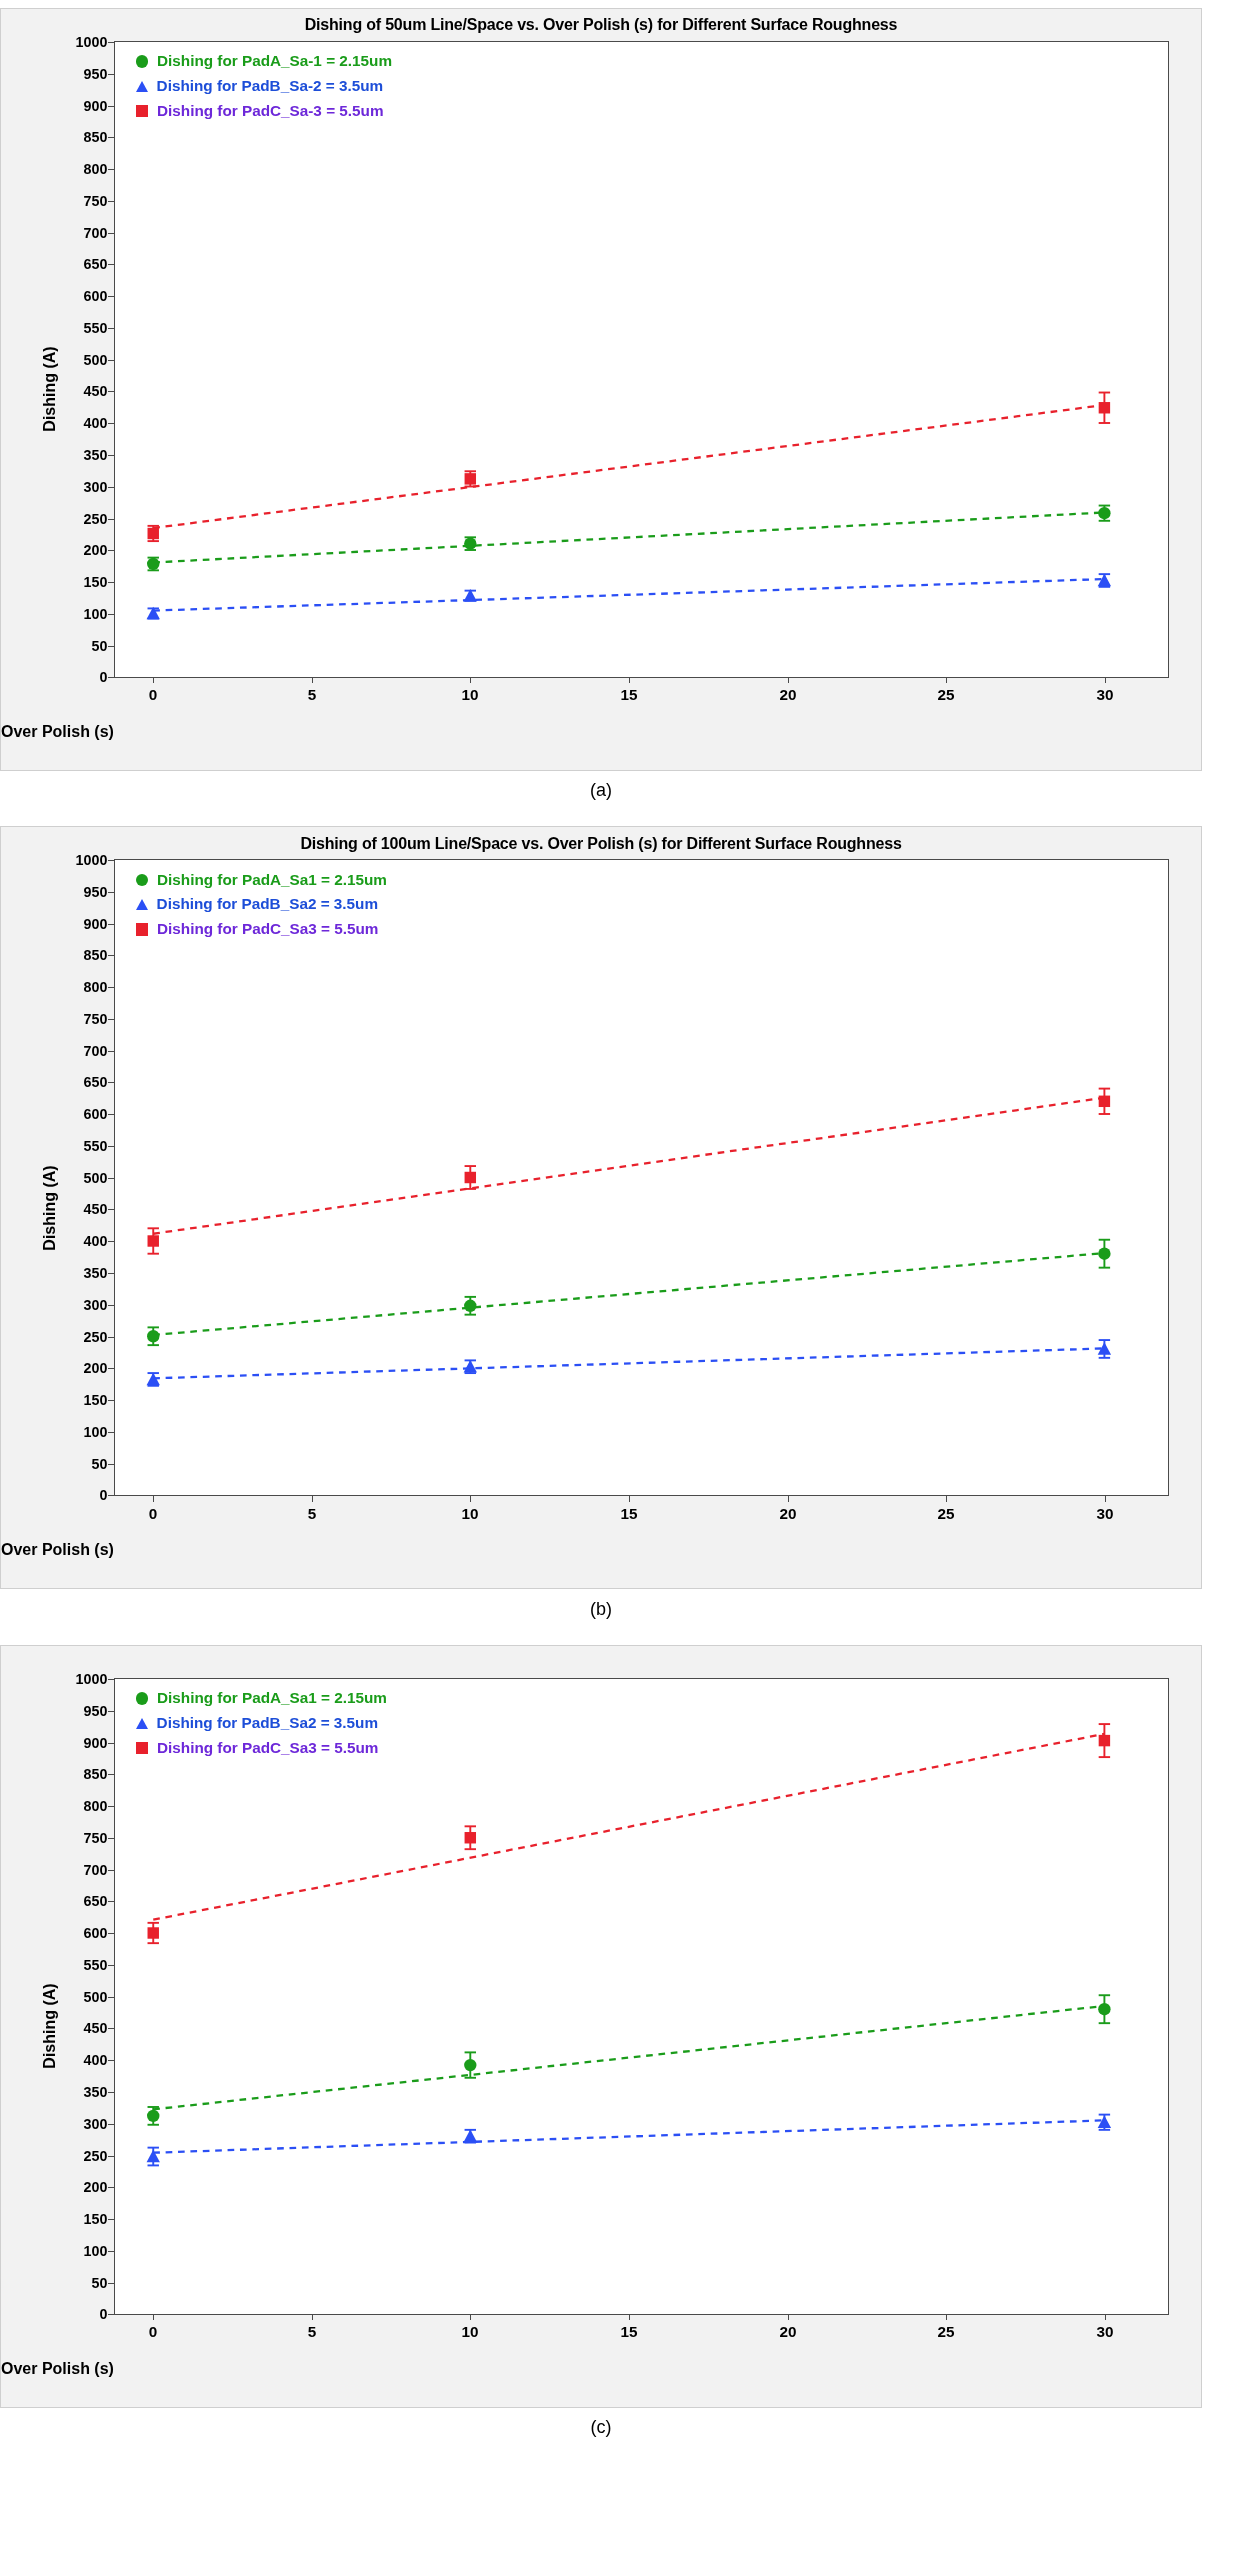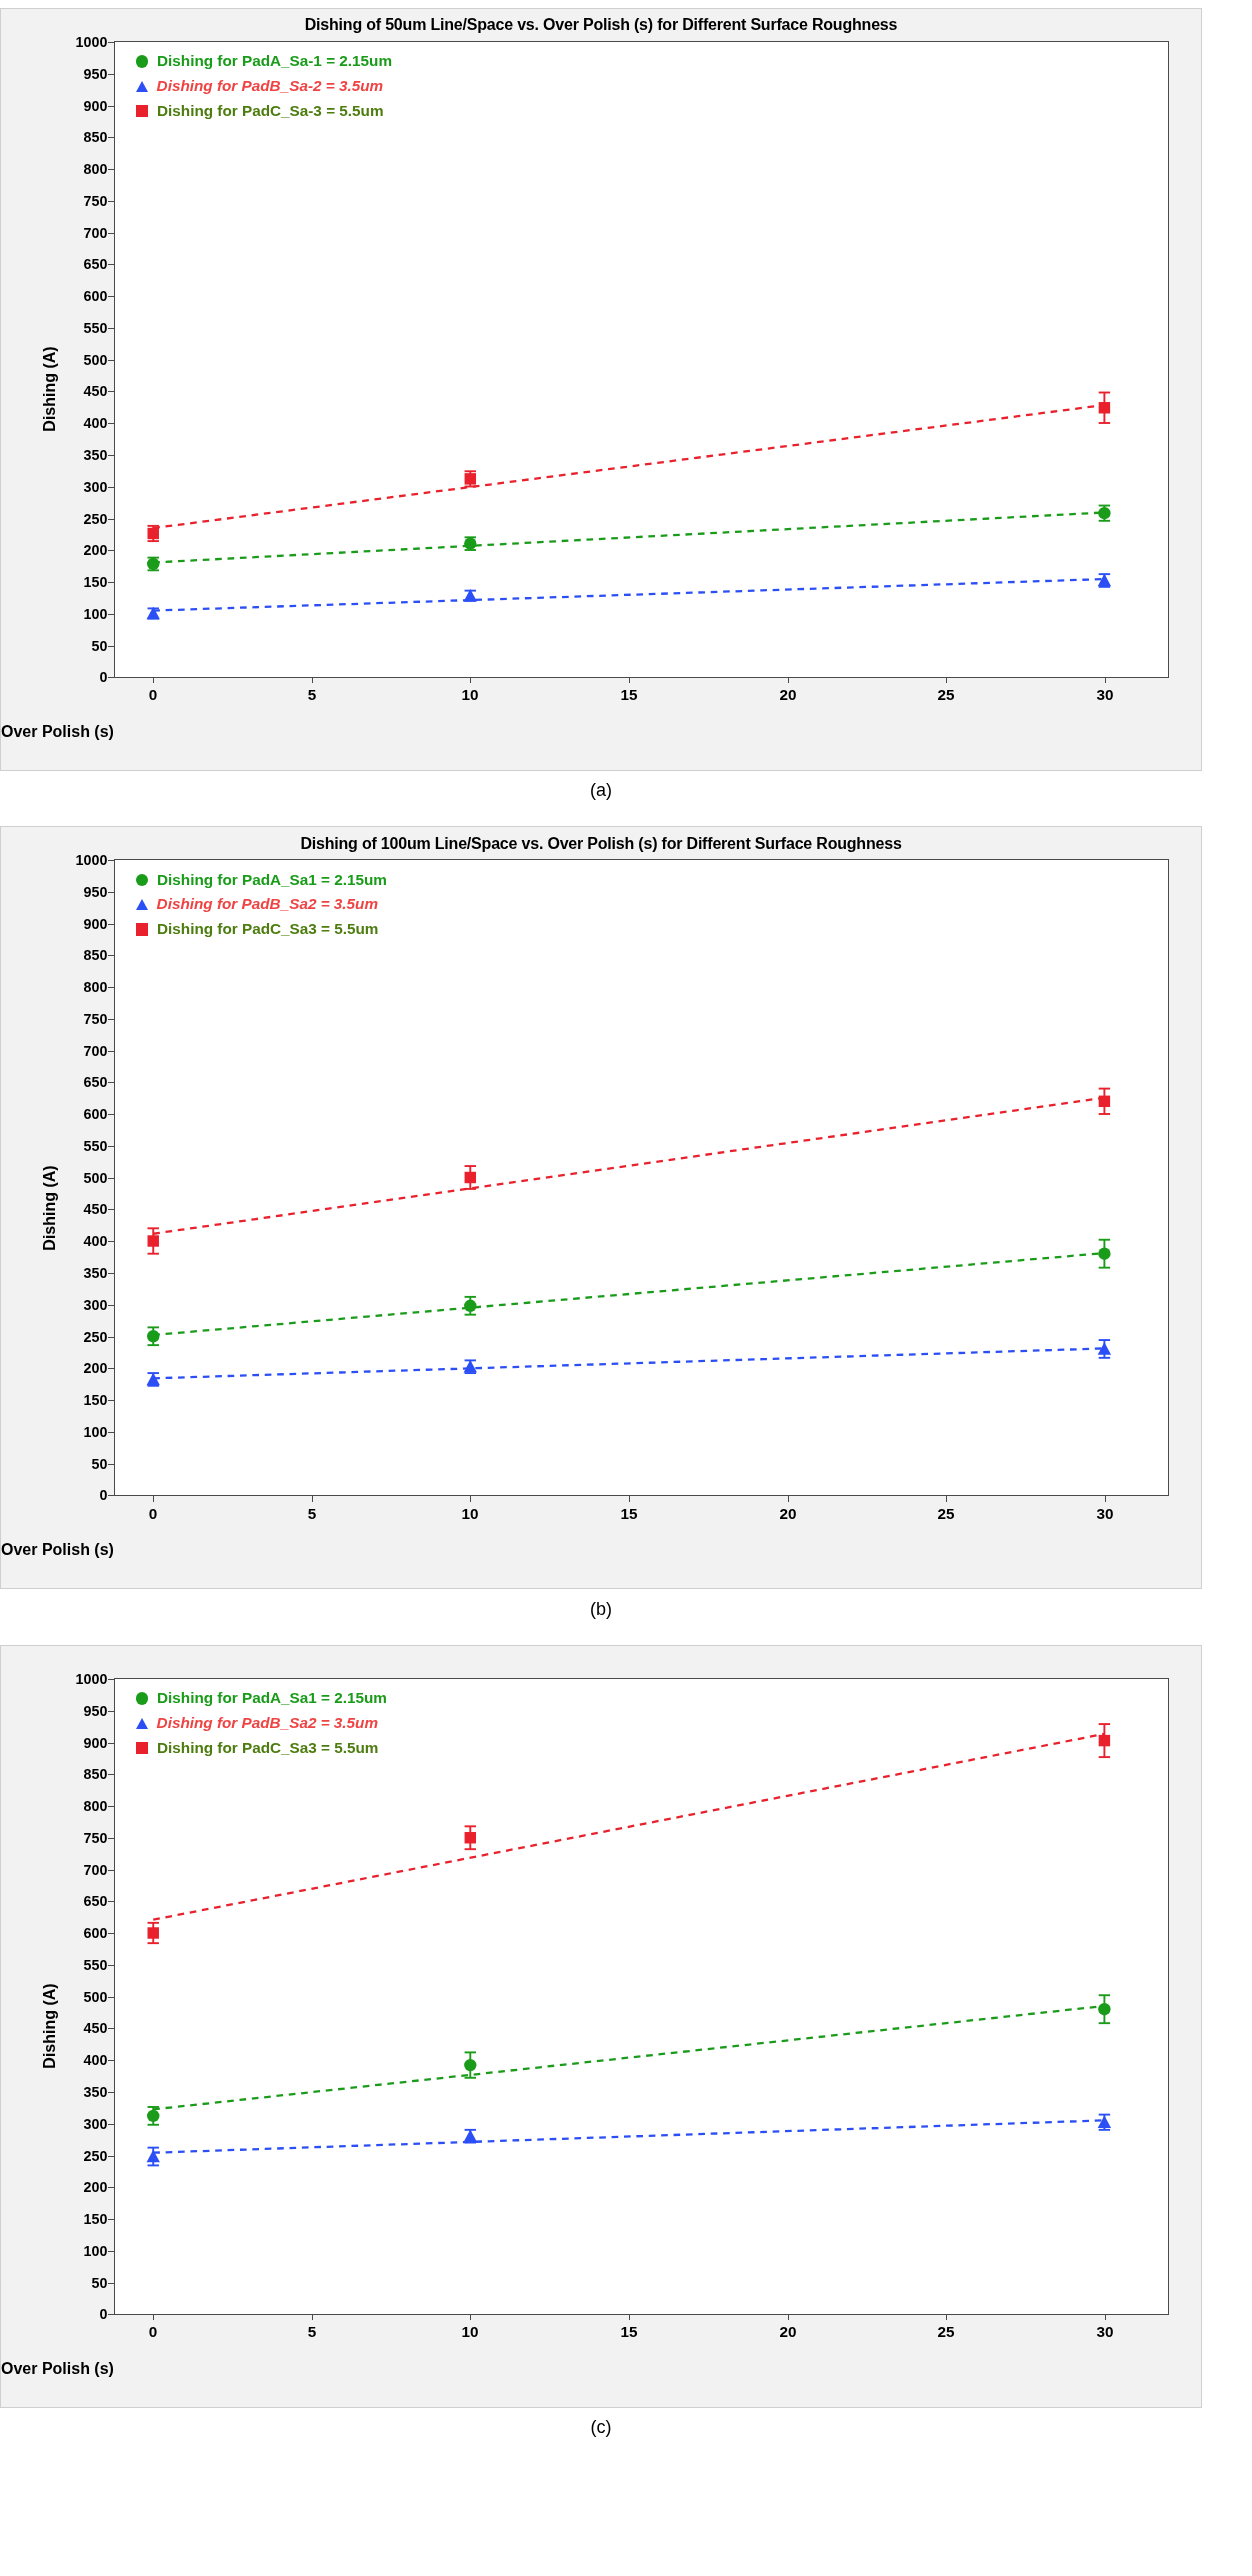--- a/index.html
+++ b/index.html
@@ -17,22 +17,22 @@
   .ytickmark{position:absolute;left:-6.7px;width:6.7px;height:1px;background:#4a4a4a;}
   .xtick{position:absolute;top:calc(100% + 9.5px);transform:translateX(-50%);font-size:15.3px;font-weight:bold;}
   .xtickmark{position:absolute;bottom:-6.7px;width:1px;height:6.7px;background:#4a4a4a;}
   .legend{position:absolute;left:21px;top:7.6px;font-size:15.3px;font-weight:bold;line-height:1.62;}
   .legend div{display:flex;align-items:center;gap:8.6px;white-space:nowrap;}
   .lg-mark{display:inline-block;width:12.4px;height:12.4px;}
   .lg-circle{border-radius:50%;background:#1a9c1a;}
   .lg-tri{width:0;height:0;border-left:6.7px solid transparent;border-right:6.7px solid transparent;border-bottom:11.4px solid #2b4ff5;background:none;}
   .lg-sq{background:#e8212c;}
   .lg-a{color:#1a9c1a;}
-  .lg-b{color:#ef4444;font-style:italic;}
-  .lg-c{color:#4d7c0f;}
+  .lg-b{color:#1d4ed8;}
+  .lg-c{color:#6d28d9;}
   svg.overlay{position:absolute;inset:0;width:100%;height:100%;overflow:visible;}
 </style>
 </head>
 <body>
 
 <div class="page">
 
   <div class="figure">
     <div class="panel">
       <div class="chart-title">Dishing of 50um Line/Space vs. Over Polish (s) for Different Surface Roughness</div>

